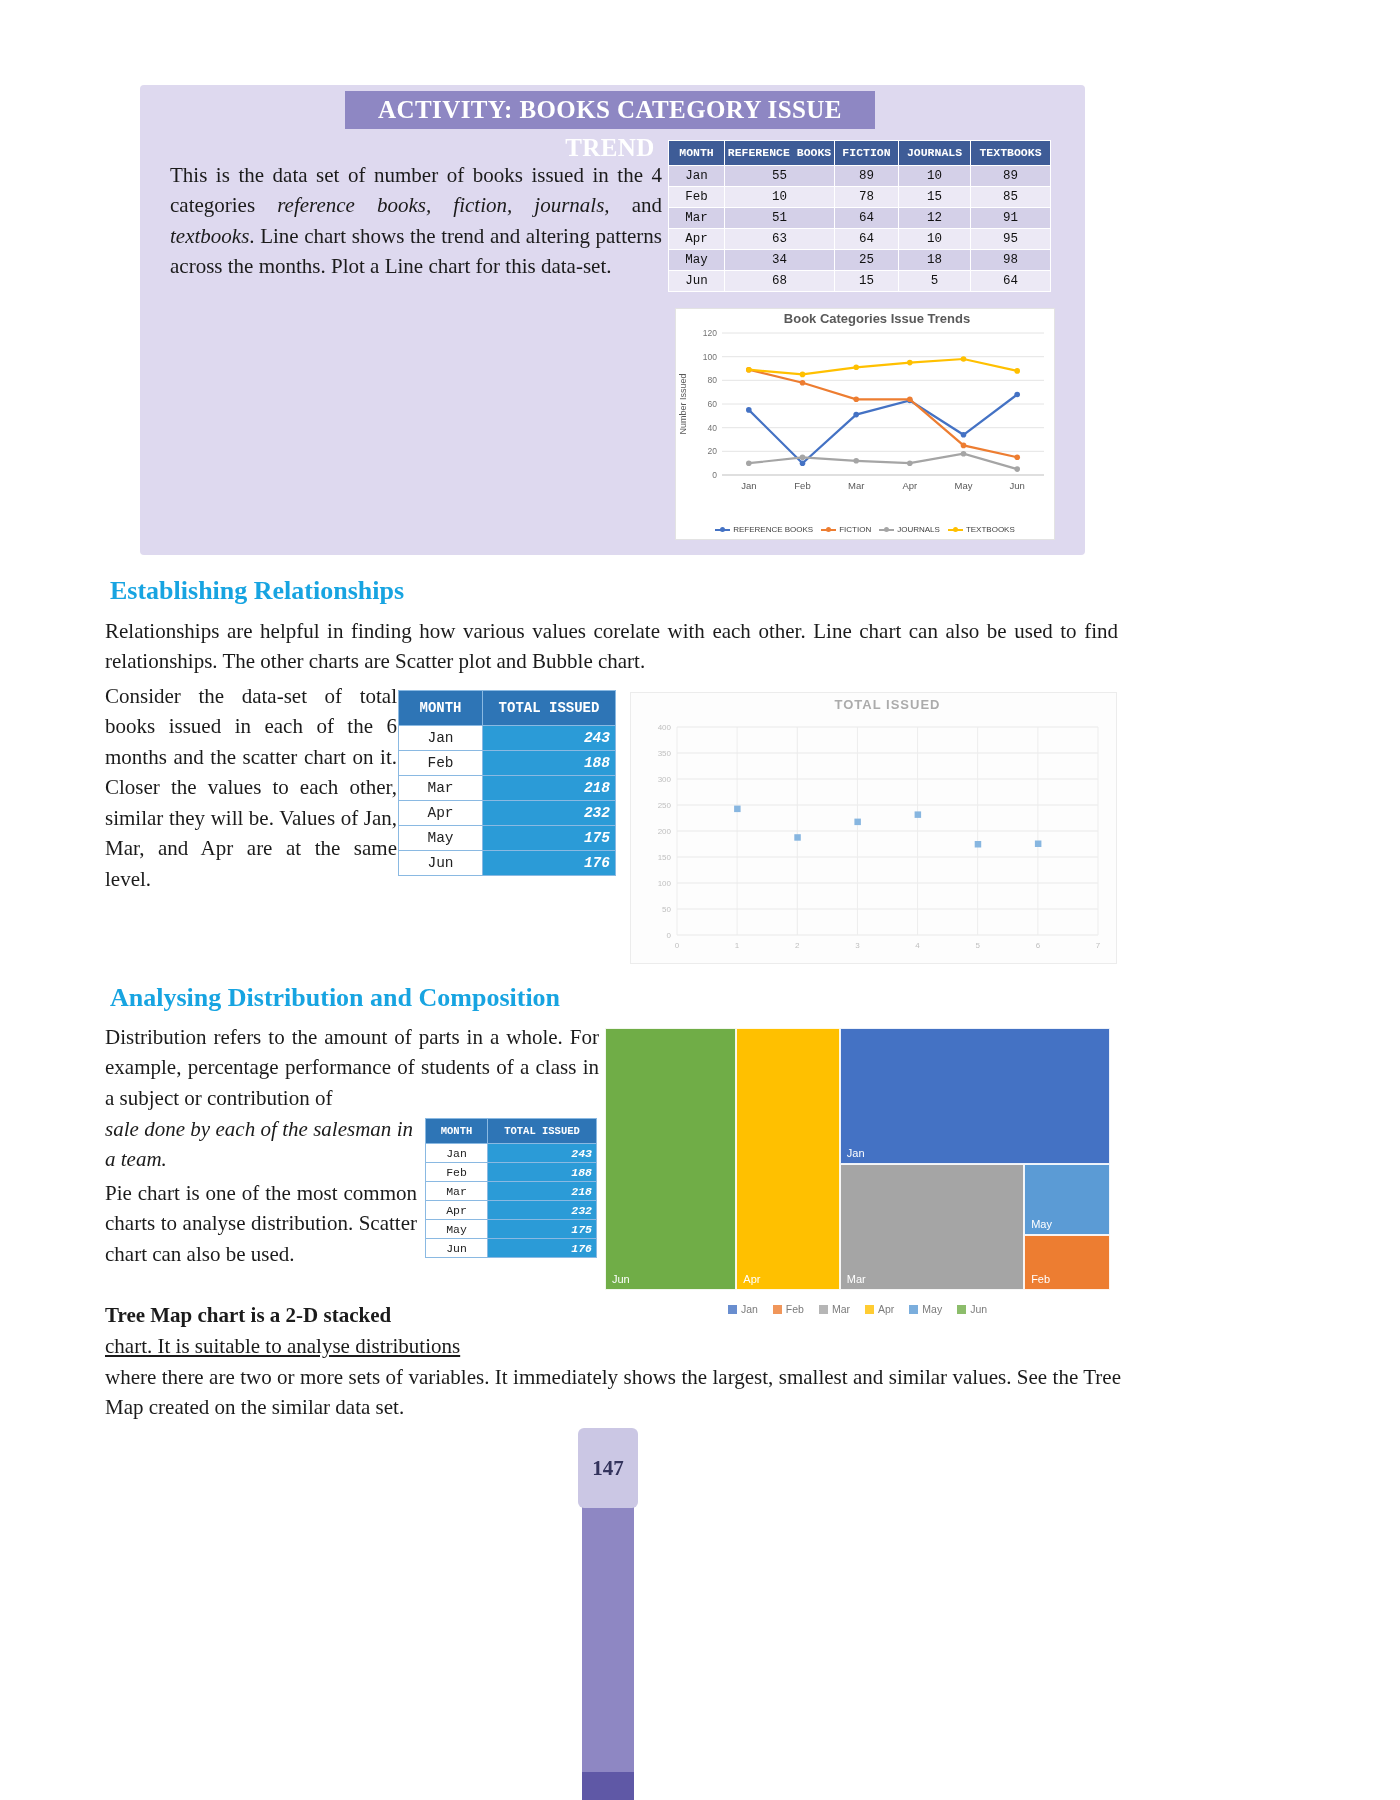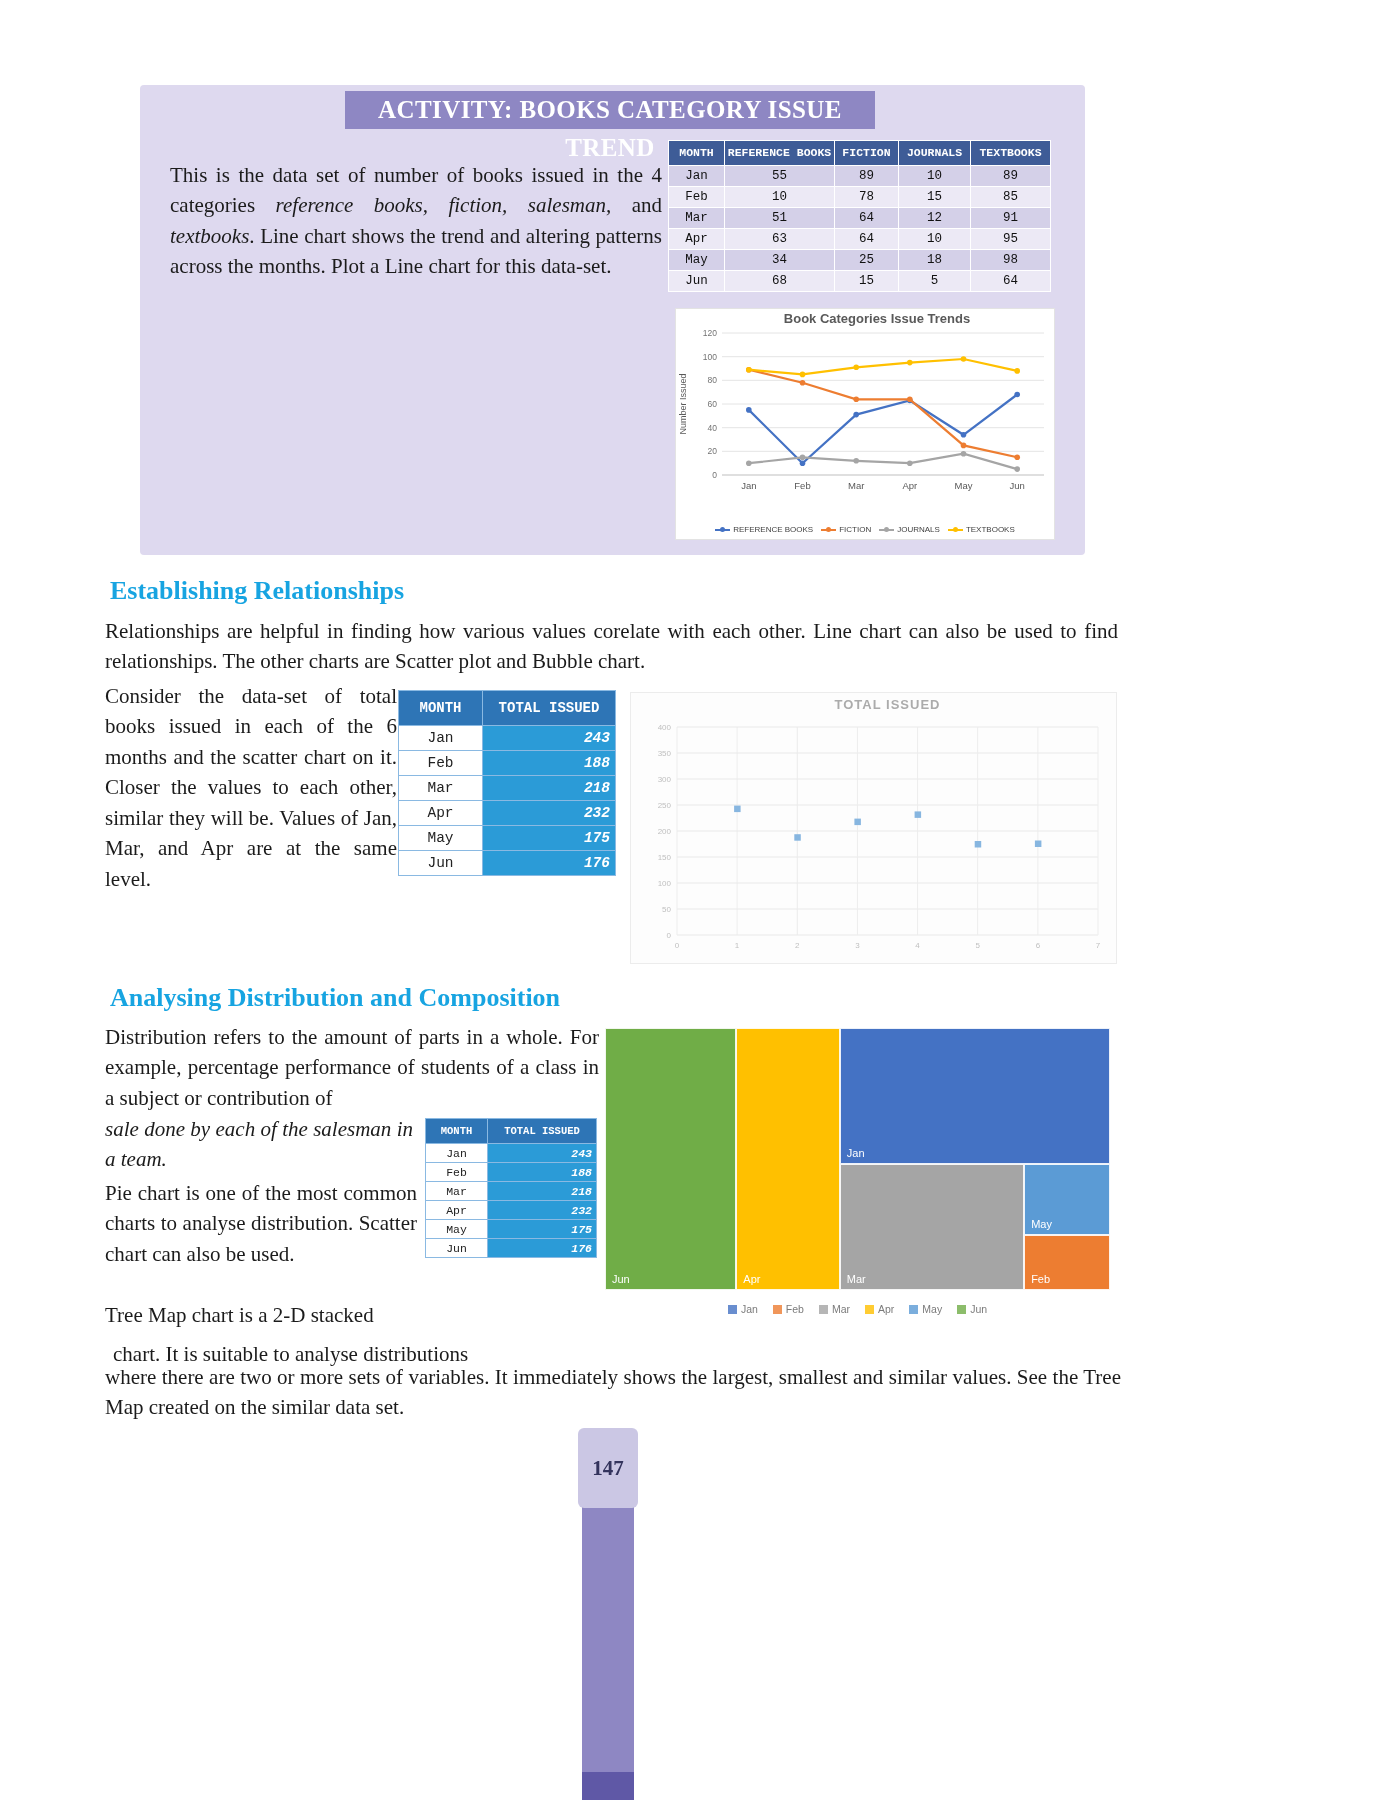--- a/index.html
+++ b/index.html
@@ -92,21 +92,21 @@
   
   .scatter-box {
     left: 630px; top: 692px; width: 487px; height: 272px;
     background: #fdfdfd; border: 1px solid #ececec;
   }
 
   
   .dist-a { left: 105px; top: 1022px; width: 494px; }
   .dist-b { left: 105px; top: 1114px; width: 308px; }
   .dist-c { left: 105px; top: 1178px; width: 312px; }
-  .tree-a { left: 105px; top: 1300px; width: 312px; text-align: left; }
+  .tree-a { left: 105px; top: 1300px; width: 312px; text-align: left; font-weight: bold; }
   .tree-b { left: 105px; top: 1331px; width: 500px; text-align: left; }
   .tree-c { left: 105px; top: 1362px; width: 1016px; }
 
   
   .treemap { left: 605px; top: 1028px; width: 505px; height: 262px; background: #ffffff; }
   .tm-block {
     position: absolute; border: 1px solid rgba(255,255,255,0.9);
   }
   .tm-block span {
     position: absolute; left: 6px; bottom: 4px;
@@ -130,21 +130,21 @@
     display: flex; align-items: center; justify-content: center;
     font-size: 21px; font-weight: bold; color: #33335c;
   }
 </style>
 </head>
 <body>
 
 <div class="abs activity-box">
   <div class="abs activity-banner">ACTIVITY: BOOKS CATEGORY ISSUE TREND</div>
 
-  <p class="abs body-text activity-intro"><span>This is the data set of number of books issued in the 4 categories </span><span class="ital">reference books, fiction, salesman,</span><span> and </span><span class="ital">textbooks</span><span>. Line chart shows the trend and altering patterns across the months. Plot a Line chart for this data-set.</span></p>
+  <p class="abs body-text activity-intro"><span>This is the data set of number of books issued in the 4 categories </span><span class="ital">reference books, fiction, journals,</span><span> and </span><span class="ital">textbooks</span><span>. Line chart shows the trend and altering patterns across the months. Plot a Line chart for this data-set.</span></p>
 
 
   <table class="abs tbl-activity">
       <thead>
         <tr>
           <th>MONTH</th>
           <th>REFERENCE BOOKS</th>
           <th>FICTION</th>
           <th>JOURNALS</th>
           <th>TEXTBOOKS</th>
@@ -363,21 +363,21 @@
           <rect x="403.9" y="147.5" width="6.5" height="6.5" fill="#5b9bd5"></rect>
         </g>
       </svg></div>
 </div>
 
 <h2 class="abs section-h h-dist" style="margin:0;">Analysing Distribution and Composition</h2>
 <p class="abs body-text dist-a" style="margin:0;">Distribution refers to the amount of parts in a whole. For example, percentage performance of students of a class in a subject or contribution of</p>
 <p class="abs body-text dist-b" style="margin:0;font-style:italic;">sale done by each of the salesman in a team.</p>
 <p class="abs body-text dist-c" style="margin:0;">Pie chart is one of the most common charts to analyse distribution. Scatter chart can also be used.</p>
 <p class="abs body-text tree-a" style="margin:0;">Tree Map chart is a 2-D stacked</p>
-<p class="abs body-text tree-b" style="margin:8px;">chart. It is suitable to analyse distributions</p>
+<p class="abs body-text tree-b" style="margin:0;text-decoration:underline;">chart. It is suitable to analyse distributions</p>
 <p class="abs body-text tree-c" style="margin:0;">where there are two or more sets of variables. It immediately shows the largest, smallest and similar values. See the Tree Map created on the similar data set.</p>
 
 <table class="abs tbl-issued small">
     <thead>
       <tr>
         <th>MONTH</th>
         <th>TOTAL ISSUED</th>
       </tr>
     </thead>
     <tbody>

